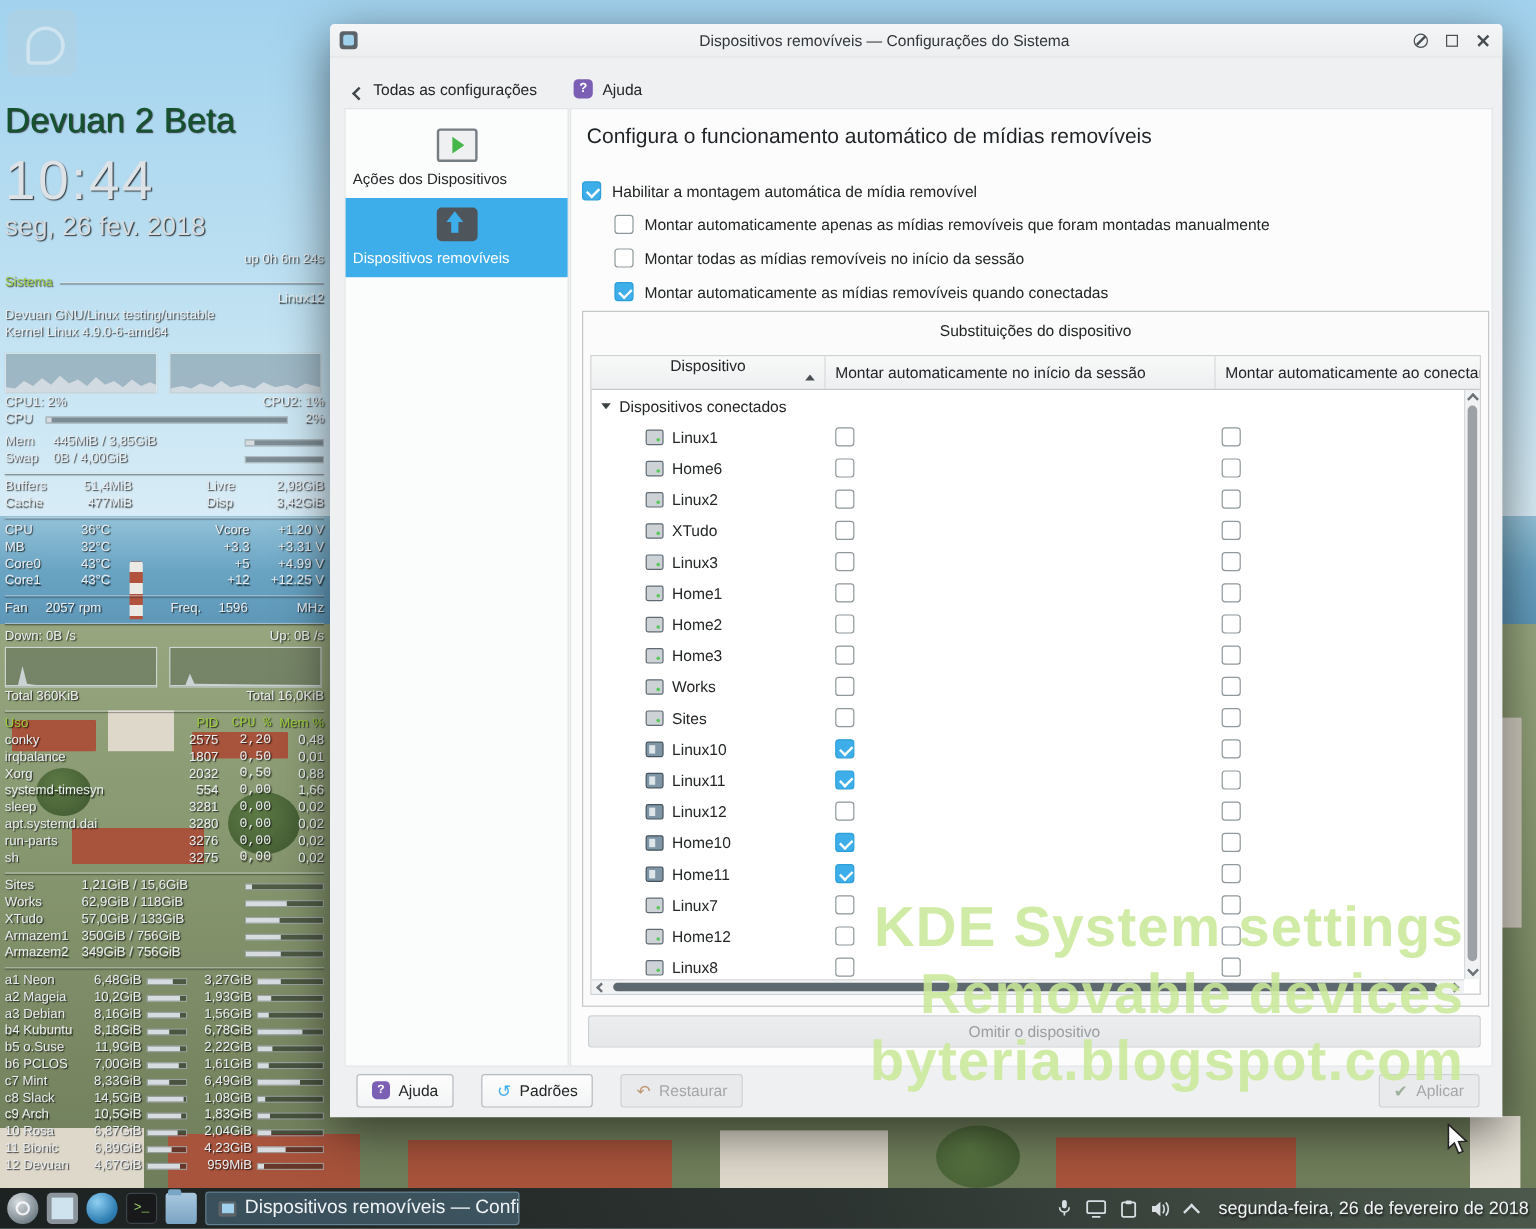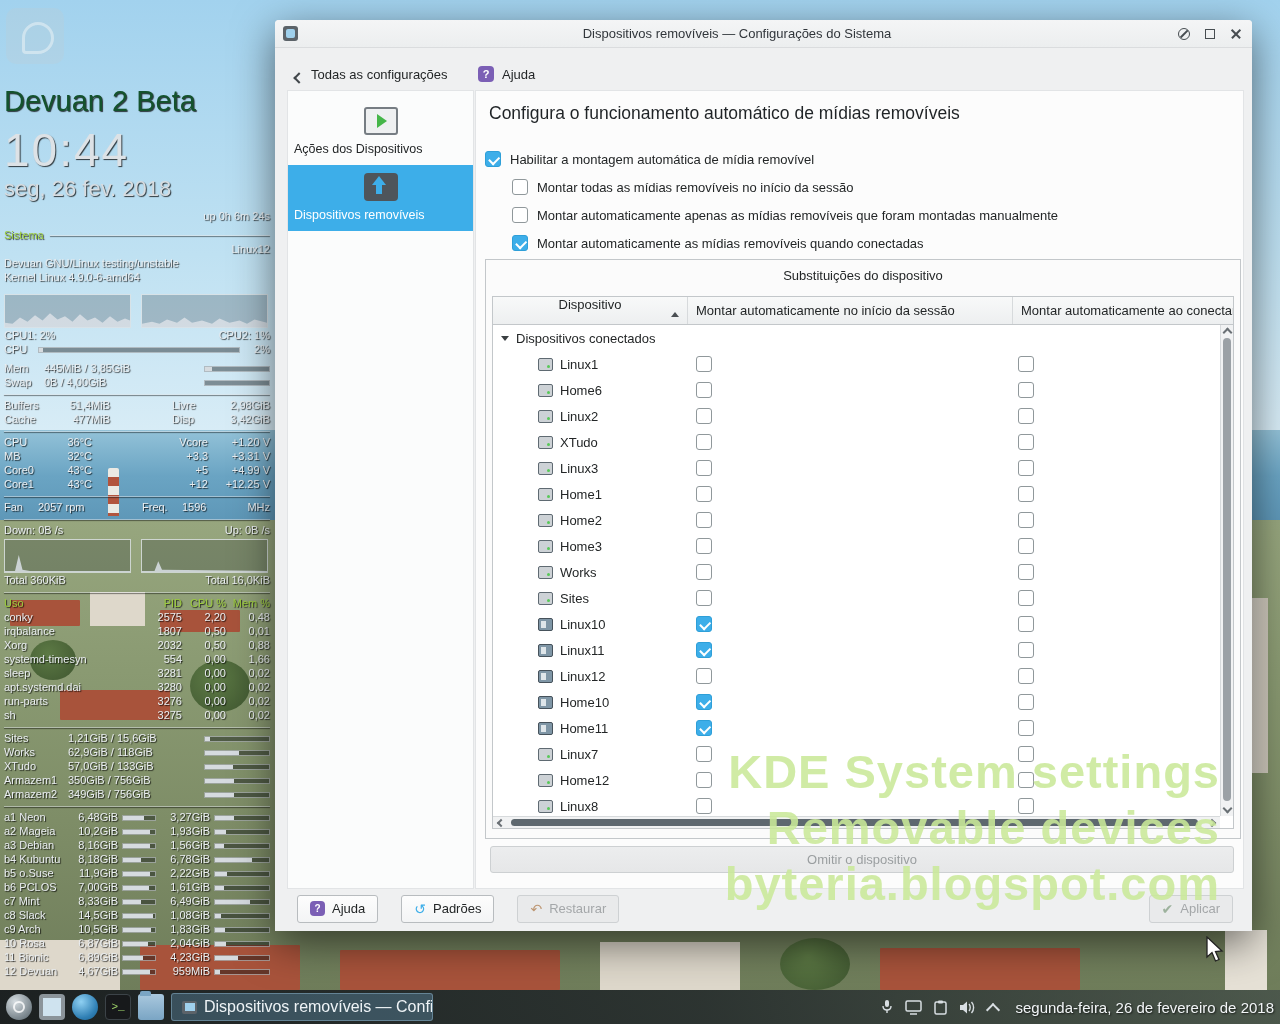--- a/index.html
+++ b/index.html
@@ -40,21 +40,21 @@
   .two { display:flex; justify-content:space-between; }
   .cbar { flex:1; height:6px; background:rgba(10,14,16,.42); border:1px solid rgba(220,226,230,.55); }
   .cbar i { display:block; height:100%; background:#d6dbdf; }
   .w30{width:30px;} .w36{width:36px;} .w40{width:40px;} .w44{width:44px;text-align:right;} .w58{width:58px;text-align:right;}
   .pct { width:26px; text-align:right; }
   .mini-bar { width:66px; height:6px; background:rgba(10,14,16,.42); border:1px solid rgba(220,226,230,.55); }
   .mini-bar i { display:block; height:100%; background:#d6dbdf; }
   .flex1 { flex:1; }
   .proc-h { color:#9ccc3c; }
   .pname { flex:1; overflow:hidden; white-space:nowrap; }
-  .ppid { width:40px; text-align:right; } .pcpu { width:40px; text-align:right; } .pmem { width:40px; text-align:right; }
+  .ppid { width:40px; text-align:right; } .pcpu { width:40px; text-align:right;font-family:Liberation Mono, monospace; } .pmem { width:40px; text-align:right; }
   .dname { width:60px; } .dval { flex:1; }
   .xname { flex:1; } .xused{ width:48px; text-align:right; } .xbar1{ width:34px; height:6px; } .xfree{ width:50px; text-align:right; } .xbar2{ width:56px; height:6px; }
   .xbar1,.xbar2 { background:rgba(10,14,16,.42); border:1px solid rgba(220,226,230,.55); }
   .xbar1 i,.xbar2 i { display:block; height:100%; background:#d6dbdf; }
 
   
   .window { position:absolute; left:275px; top:20px; width:977px; height:911px; background:#eff0f1; border-radius:4px 4px 0 0; box-shadow:0 12px 42px rgba(0,0,0,.55); }
   .titlebar { position:absolute; left:0; top:0; right:0; height:28px; background:linear-gradient(#f4f5f6,#eceeef); border-bottom:1px solid #dadcde; border-radius:4px 4px 0 0; display:flex; align-items:center; padding:0 8px;justify-content:space-between; }
   .win-icon { width:15px; height:15px; background:#5c6369; border-radius:3px; position:relative; }
   .win-icon::after { content:""; position:absolute; left:3px; top:3px; right:3px; bottom:3px; background:#9fd0ec; border-radius:2px; }
@@ -624,26 +624,26 @@
 
     <div class="options">
 
         <div class="opt-row">
           <span class="cb checked"></span>
           <span>Habilitar a montagem automática de mídia removível</span>
         </div>
 
         <div class="opt-row ind1">
           <span class="cb"></span>
-          <span>Montar todas as mídias removíveis no início da sessão</span>
+          <span>Montar automaticamente apenas as mídias removíveis que foram montadas manualmente</span>
         </div>
 
         <div class="opt-row ind1">
           <span class="cb"></span>
-          <span>Montar automaticamente apenas as mídias removíveis que foram montadas manualmente</span>
+          <span>Montar todas as mídias removíveis no início da sessão</span>
         </div>
 
         <div class="opt-row ind1">
           <span class="cb checked"></span>
           <span>Montar automaticamente as mídias removíveis quando conectadas</span>
         </div>
       </div>
 
     <div class="groupbox">
       <div class="group-title">Substituições do dispositivo</div>

